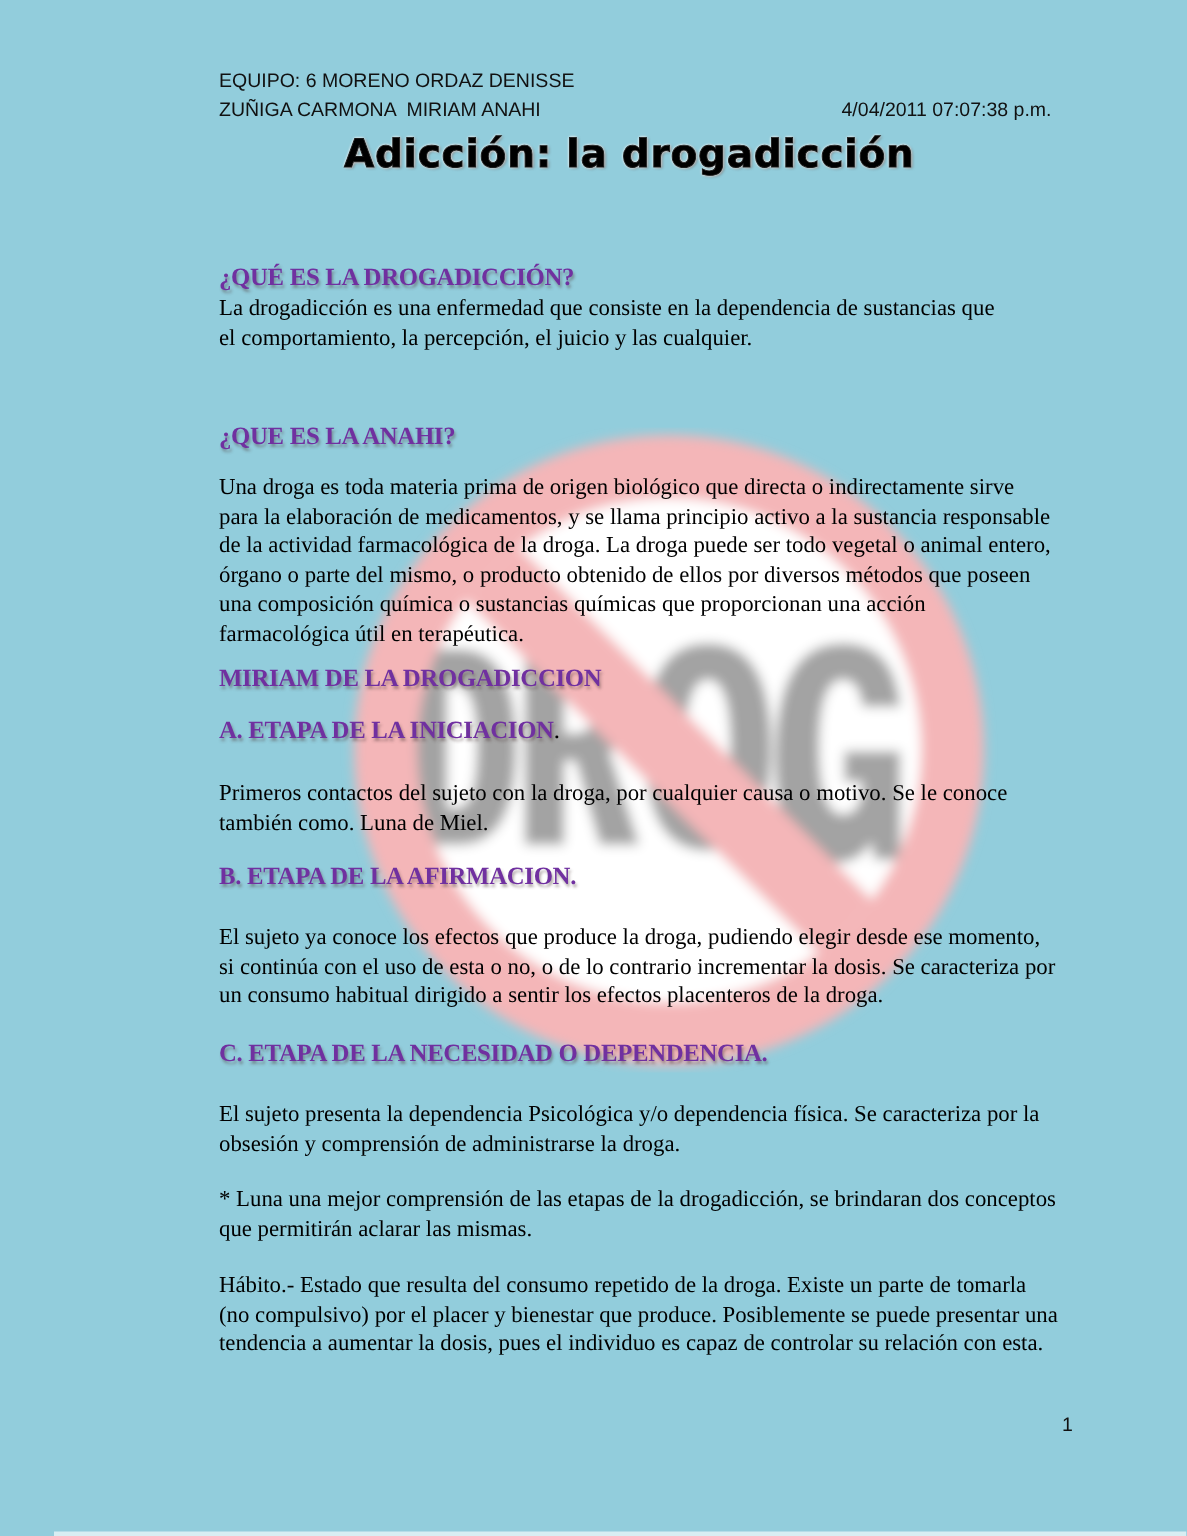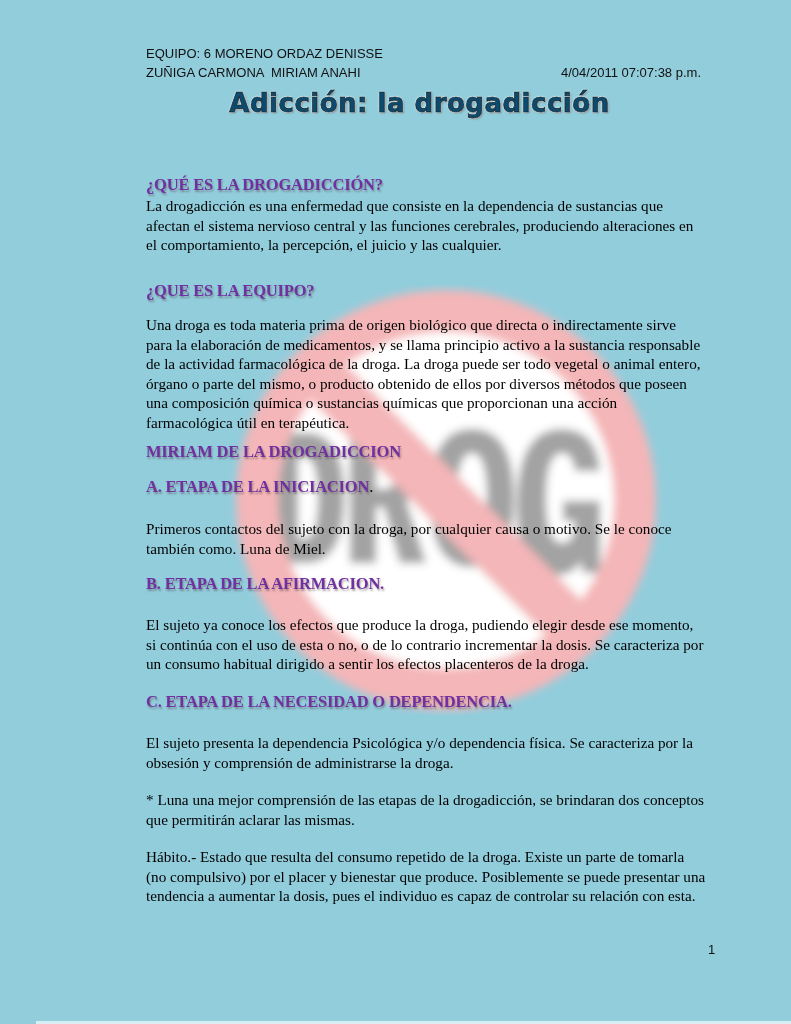--- a/index.html
+++ b/index.html
@@ -36,21 +36,21 @@
     }
     .header .row { display: flex; justify-content: space-between; white-space: pre; }
 
     .doc-title {
       position: absolute; left: 0; right: 0; top: 88px;
       text-align: center;
       font-family: "DejaVu Sans", sans-serif;
       font-weight: bold;
       font-size: 26px;
       letter-spacing: 0.5px;
-      color: #0c4a6e;
+      color: #000000;
       -webkit-text-stroke: 0.6px #1a1a1a;
       text-shadow: 0 0 2px #fff, 0 0 2px #fff, 1px 1px 2px #666;
       z-index: 2;
       padding-left: 12px;
     }
 
     .content {
       position: absolute; left: 110px; top: 0; width: 570px;
       z-index: 2;
     }
@@ -125,25 +125,24 @@
     </div>
   </div>
 
   <div class="doc-title">Adicción: la drogadicción</div>
 
   <div class="content">
 
     <div class="h" style="top:175px">¿QUÉ ES LA DROGADICCIÓN?</div>
     <div class="p" style="top:196px">
       <div>La drogadicción es una enfermedad que consiste en la dependencia de sustancias que</div>
-      <div>afectan el sistema nervioso central y las funciones cerebrales, produciendo alteraciones en</div>
       <div>el comportamiento, la percepción, el juicio y las cualquier.</div>
     </div>
 
-    <div class="h" style="top:281px">¿QUE ES LA EQUIPO?</div>
+    <div class="h" style="top:281px">¿QUE ES LA ANAHI?</div>
     <div class="p" style="top:315px">
       <div>Una droga es toda materia prima de origen biológico que directa o indirectamente sirve</div>
       <div>para la elaboración de medicamentos, y se llama principio activo a la sustancia responsable</div>
       <div>de la actividad farmacológica de la droga. La droga puede ser todo vegetal o animal entero,</div>
       <div>órgano o parte del mismo, o producto obtenido de ellos por diversos métodos que poseen</div>
       <div>una composición química o sustancias químicas que proporcionan una acción</div>
       <div>farmacológica útil en terapéutica.</div>
     </div>
 
     <div class="h" style="top:442px">MIRIAM DE LA DROGADICCION</div>

